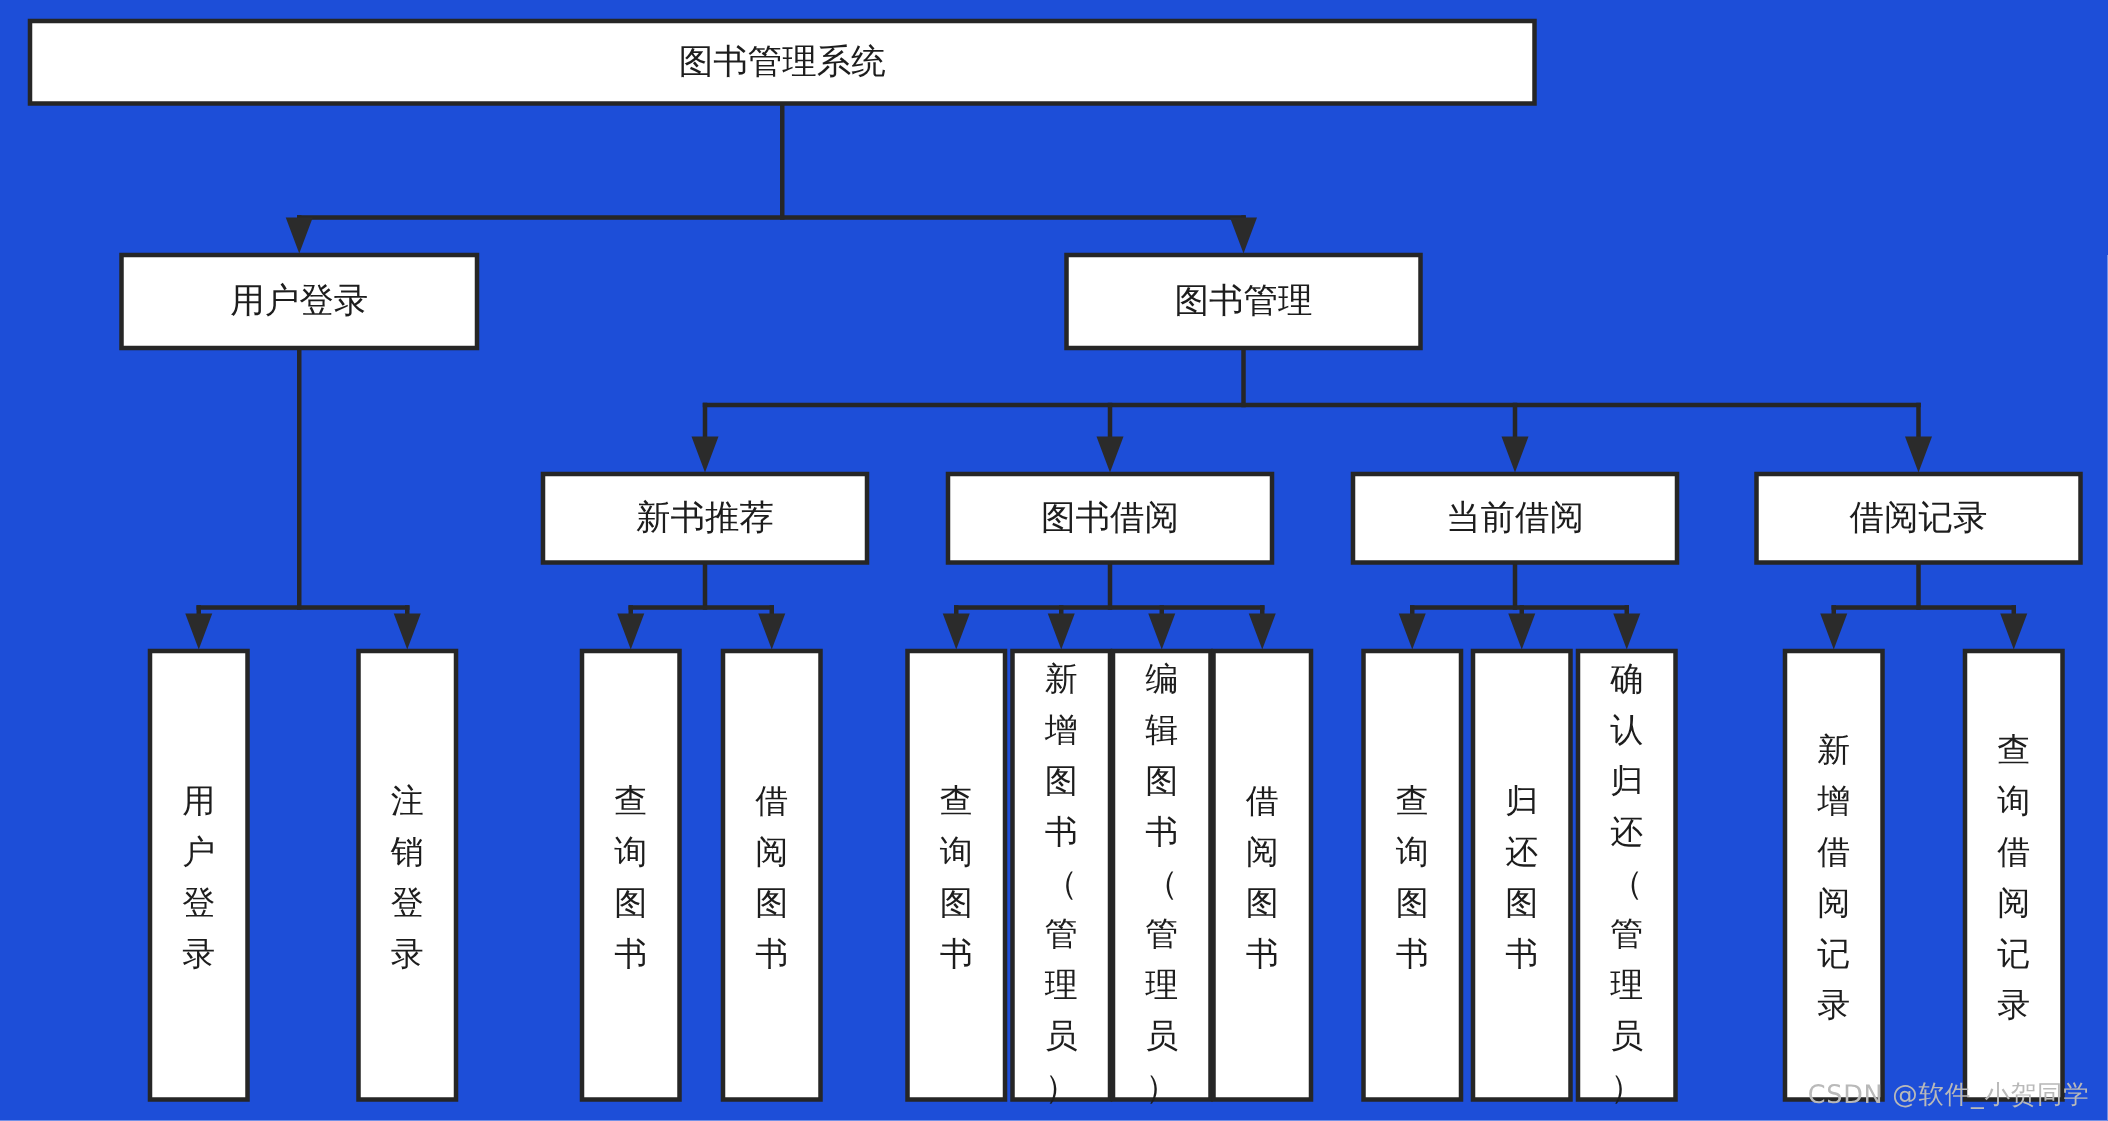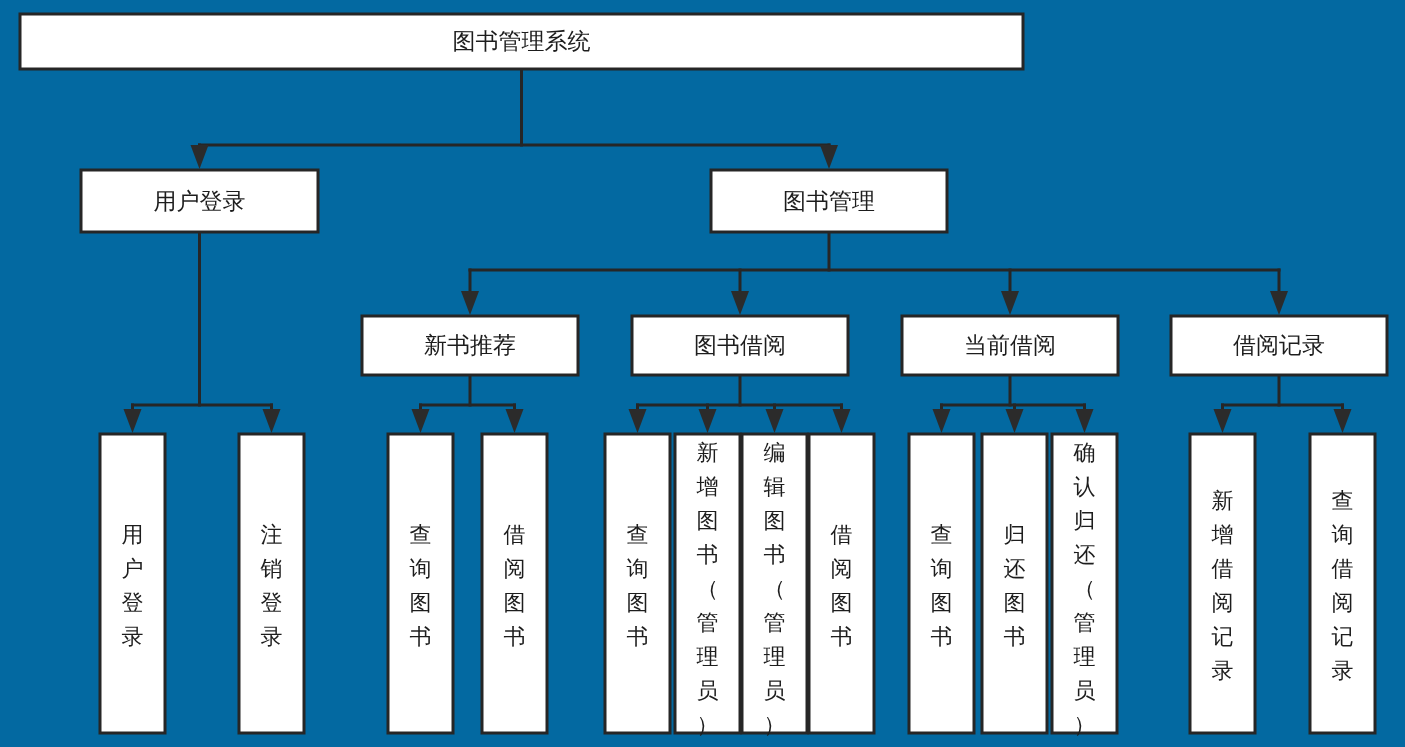--- a/index.html
+++ b/index.html
@@ -11,21 +11,21 @@
   body {
     width: 1405px;
     height: 747px;
     font-family: "DejaVu Sans", "Liberation Sans", sans-serif;
     overflow: hidden;
   }
   #diagram-root {
     position: relative;
     width: 1405px;
     height: 747px;
-    background: #0369a1;
+    background: #1d4ed8;
   }
   svg.diagram-canvas {
     position: absolute;
     top: 0;
     left: 0;
     width: 1405px;
     height: 747px;
     display: block;
   }
   .node-box {
@@ -159,13 +159,14 @@
       <path d="M 1213.5 409 L 1231.5 409 L 1222.5 433 Z" class="arrow-head"></path>
       <line x1="1342.5" y1="405" x2="1342.5" y2="410" class="connector"></line>
       <path d="M 1333.5 409 L 1351.5 409 L 1342.5 433 Z" class="arrow-head"></path>
       <rect x="1171" y="316" width="216" height="59" class="node-box"></rect>
       <text x="1279" y="346.5" class="node-label-h">借阅记录</text>
       <rect x="1190" y="434" width="65" height="299" class="node-box"></rect>
       <text x="1222.5" y="507.5" class="node-label-v"><tspan x="1222.5" dy="0">新</tspan><tspan x="1222.5" dy="34">增</tspan><tspan x="1222.5" dy="34">借</tspan><tspan x="1222.5" dy="34">阅</tspan><tspan x="1222.5" dy="34">记</tspan><tspan x="1222.5" dy="34">录</tspan></text>
       <rect x="1310" y="434" width="65" height="299" class="node-box"></rect>
       <text x="1342.5" y="507.5" class="node-label-v"><tspan x="1342.5" dy="0">查</tspan><tspan x="1342.5" dy="34">询</tspan><tspan x="1342.5" dy="34">借</tspan><tspan x="1342.5" dy="34">阅</tspan><tspan x="1342.5" dy="34">记</tspan><tspan x="1342.5" dy="34">录</tspan></text>
     </svg>
+  <div class="watermark">CSDN @软件_小贺同学</div>
 </div>
 
 </body></html>

